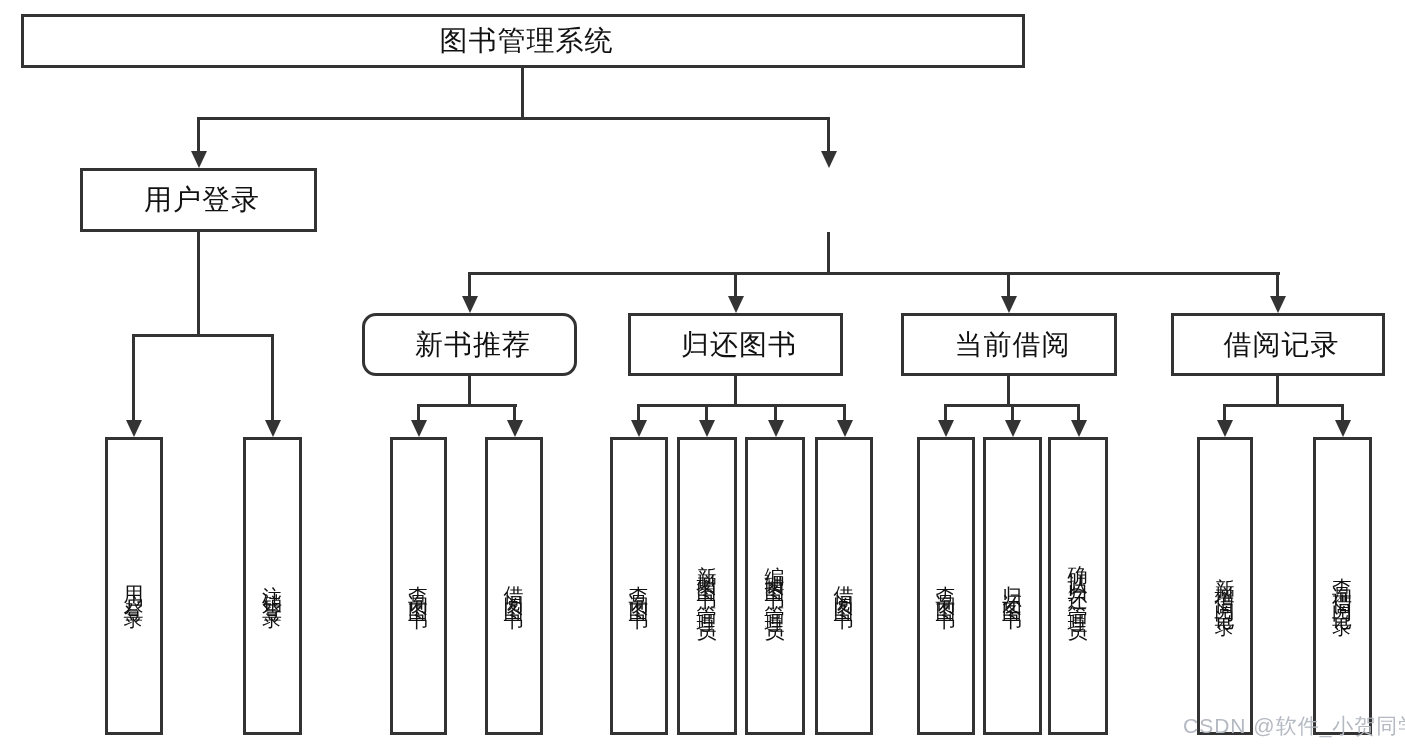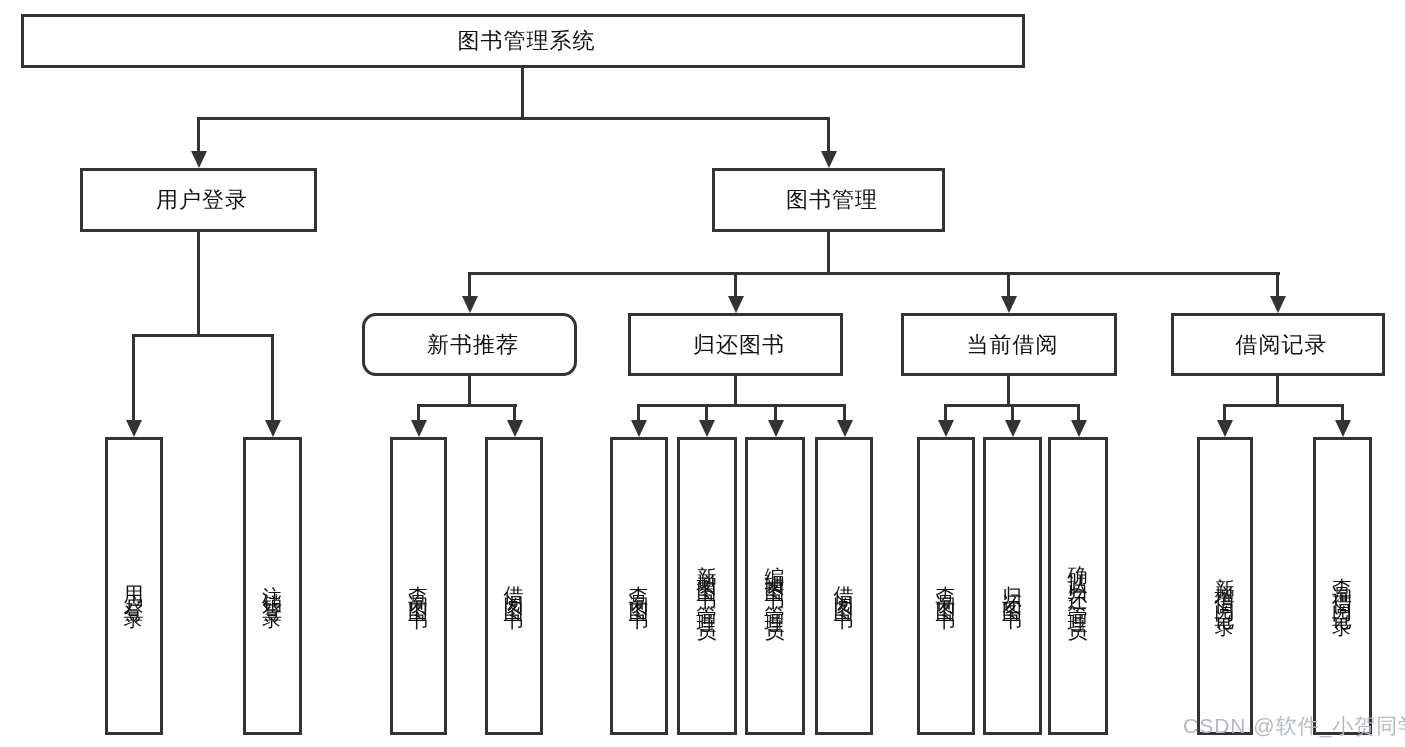--- a/index.html
+++ b/index.html
@@ -20,21 +20,21 @@
     background:#ffffff;
     border:3px solid #333333;
     color:#111111;
     display:flex;
     align-items:center;
     justify-content:center;
     text-align:center;
     z-index:2;
   }
   .hbox{
-    font-size:22px;
+    font-size:28px;
     letter-spacing:1px;
     white-space:nowrap;
     padding-left:7px;
   }
   .vbox{
     writing-mode:vertical-rl;
     text-orientation:mixed;
     font-size:20px;
     letter-spacing:8px;
     line-height:1.0;
@@ -64,21 +64,20 @@
   }
 </style>
 </head>
 <body>
 
 <div id="canvas">
 
   <div class="box hbox" style="left:21px;top:14px;width:1004px;height:54px;">图书管理系统</div>
 
   <div class="box hbox" style="left:80px;top:168px;width:237px;height:64px;">用户登录</div>
-  <div class="box hbox" style="left:712px;top:168px;width:233px;height:64px;">图书管理</div>
 
   <div class="box hbox" style="left:362px;top:313px;width:215px;height:63px;border-radius:14px;">新书推荐</div>
   <div class="box hbox" style="left:628px;top:313px;width:215px;height:63px;">归还图书</div>
   <div class="box hbox" style="left:901px;top:313px;width:216px;height:63px;">当前借阅</div>
   <div class="box hbox" style="left:1171px;top:313px;width:214px;height:63px;">借阅记录</div>
 
   <div class="box vbox" style="left:105px;top:437px;width:58px;height:298px;">用户登录</div>
   <div class="box vbox" style="left:243px;top:437px;width:59px;height:298px;">注销登录</div>
 
   <div class="box vbox" style="left:390px;top:437px;width:57px;height:298px;">查询图书</div>

